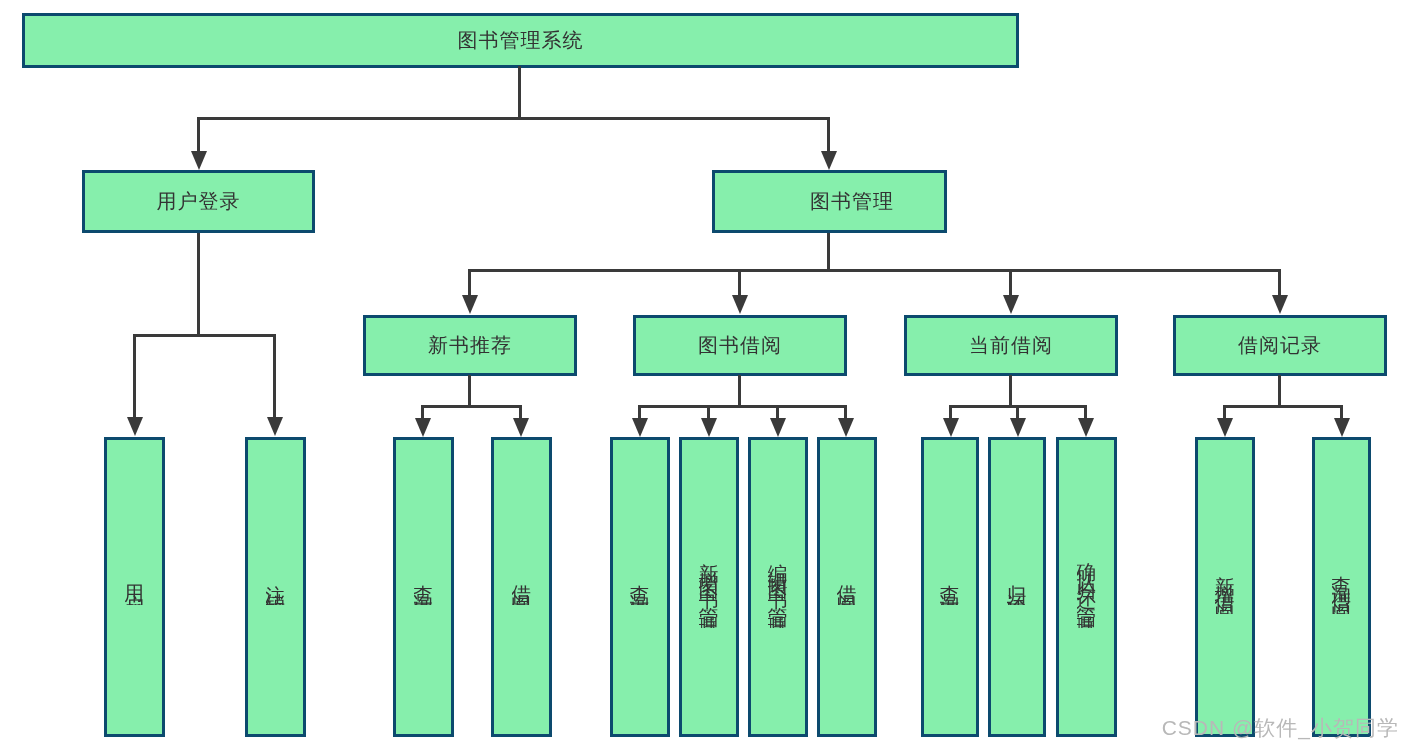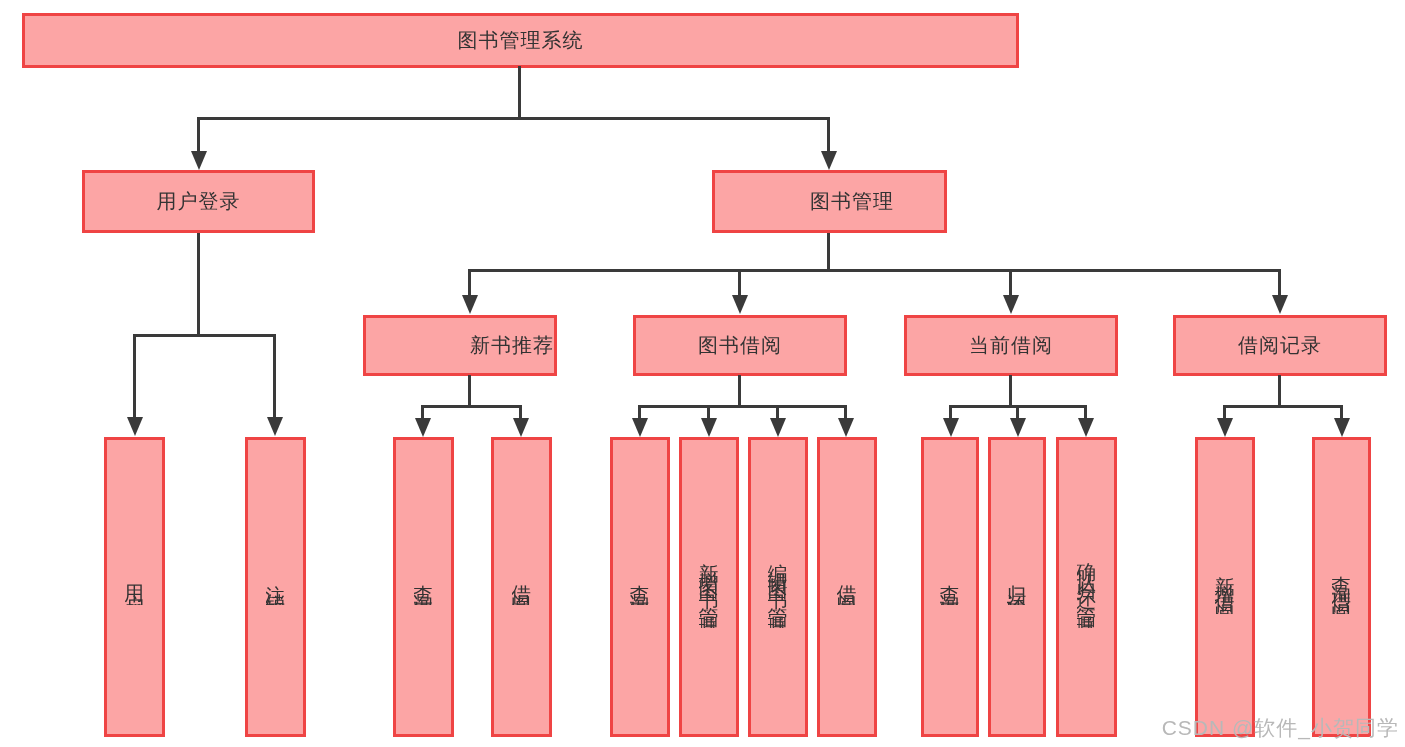--- a/index.html
+++ b/index.html
@@ -12,22 +12,22 @@
     width: 1405px;
     height: 747px;
     background: #ffffff;
     overflow: hidden;
     font-family: "Liberation Sans", sans-serif;
     color: #333333;
   }
   .box {
     position: absolute;
     box-sizing: border-box;
-    background: #fca5a5;
-    border: 3px solid #ef4444;
+    background: #86efac;
+    border: 3px solid #0c4a6e;
     display: flex;
     align-items: center;
     justify-content: center;
   }
   .box span {
     font-size: 20px;
     color: #333333;
     letter-spacing: 1px;
     white-space: nowrap;
   }
@@ -95,21 +95,21 @@
   <div class="hl" style="left:468px; top:269px; width:813px;"></div>
   <div class="vl" style="left:468px; top:269px; height:27px;"></div>
   <div class="ar" style="left:462px; top:295px;"></div>
   <div class="vl" style="left:738px; top:269px; height:27px;"></div>
   <div class="ar" style="left:732px; top:295px;"></div>
   <div class="vl" style="left:1009px; top:269px; height:27px;"></div>
   <div class="ar" style="left:1003px; top:295px;"></div>
   <div class="vl" style="left:1278px; top:269px; height:27px;"></div>
   <div class="ar" style="left:1272px; top:295px;"></div>
 
-  <div class="box" style="left:363px; top:315px; width:194px; height:61px;justify-content:flex-end;">
+  <div class="box" style="left:363px; top:315px; width:214px; height:61px;">
     <span>新书推荐</span>
   </div>
   <div class="box" style="left:904px; top:315px; width:214px; height:61px;">
     <span>当前借阅</span>
   </div>
   <div class="box" style="left:633px; top:315px; width:214px; height:61px;">
     <span>图书借阅</span>
   </div>
   <div class="box" style="left:1173px; top:315px; width:214px; height:61px;justify-content:center;">
     <span>借阅记录</span>

